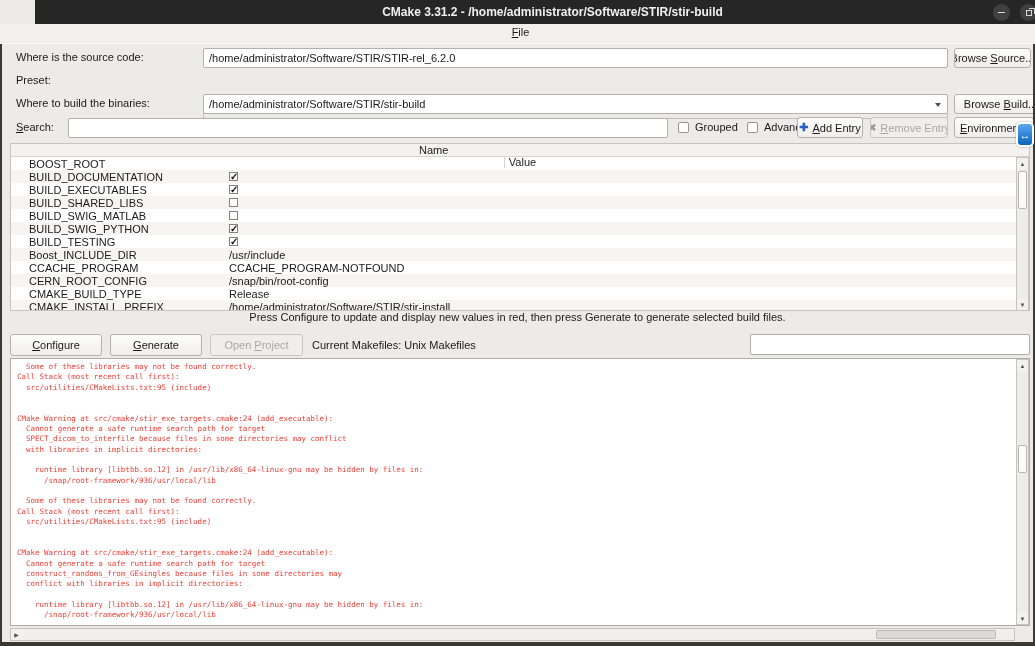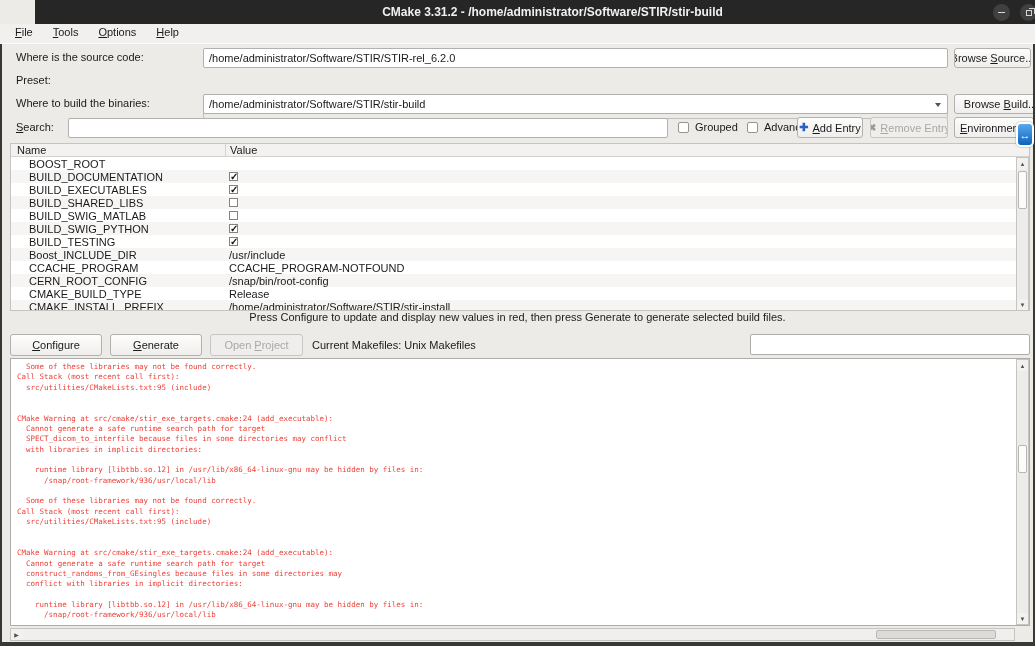--- a/index.html
+++ b/index.html
@@ -13,21 +13,21 @@
   .titlebar .title{color:#f0f0f0;font-size:12px;font-weight:700;}
   .wcontrols{position:absolute;right:6px;top:4px;display:flex;gap:10px;}
   .wbtn{width:17px;height:17px;border-radius:50%;background:#404040;color:#d8d8d8;
         display:flex;align-items:center;justify-content:center;font-size:9px;line-height:1;}
   .glyph-min{width:7px;height:0;border-top:1px solid #d8d8d8;display:block;}
   .glyph-restore{position:relative;width:6px;height:6px;border:1px solid #d8d8d8;display:block;}
   .glyph-restore::before{content:"";position:absolute;top:-3px;left:2px;width:5px;height:5px;
         border-top:1px solid #d8d8d8;border-right:1px solid #d8d8d8;}
   
   .menubar{position:absolute;left:0;top:24px;width:1035px;height:20px;background:#f1f0ee;
-           border-bottom:1px solid #fbfbfa;display:flex;align-items:flex-start;padding-left:6px;gap:2px;}
+           border-bottom:1px solid #fbfbfa;display:flex;align-items:center;padding-left:6px;gap:2px;flex-direction:column;}
   .menuitem{font-size:11px;padding:2px 9px;}
   
   .body{position:absolute;left:0;top:44px;width:1035px;height:598px;background:#edebe8;
         border-left:2px solid #393833;border-right:2px solid #393833;overflow:hidden;}
   .bottomedge{position:absolute;left:0;top:642px;width:1035px;height:4px;background:#393833;}
   .lbl{position:absolute;font-size:11px;white-space:nowrap;}
   .inp{position:absolute;background:#fff;border:1px solid #b3b1ad;border-radius:2px;
        font-family:"Liberation Sans",sans-serif;font-size:11px;color:#1a1a1a;padding:0 5px;outline:none;}
   .combo{position:absolute;background:#fff;border:1px solid #b3b1ad;border-radius:2px;
          font-size:11px;display:flex;align-items:center;padding:0 5px;}
@@ -39,21 +39,21 @@
        border-radius:3px;font-size:11px;color:#1a1a1a;display:flex;align-items:center;
        justify-content:center;gap:4px;white-space:nowrap;overflow:hidden;}
   .btn.disabled{color:#aaa8a5;background:#efeeec;border-color:#c8c6c3;}
   .icon-plus{color:#2a5fc4;font-weight:700;font-size:11px;line-height:1;}
   .icon-x{color:#9b9995;font-weight:700;font-size:10px;line-height:1;}
   .ckbx{position:absolute;width:11px;height:11px;background:#fff;border:1px solid #96948f;border-radius:2px;}
   
   .table{position:absolute;left:8px;top:99px;width:1020px;height:168px;background:#fff;
          border:1px solid #c6c4c1;overflow:hidden;}
   .thead{display:flex;height:13px;background:#f3f2f0;border-bottom:1px solid #d5d3d0;
-         font-size:11px;align-items:center;}
+         font-size:11px;align-items:center;flex-direction:column;}
   .thead .hname{width:214px;padding-left:6px;}
   .thead .hvalue{flex:1;padding-left:4px;border-left:1px solid #d5d3d0;height:13px;display:flex;align-items:center;}
   .trow{display:flex;height:13px;font-size:11px;align-items:center;background:#fff;}
   .trow.alt{background:#f6f5f4;}
   .tcell{white-space:nowrap;overflow:hidden;}
   .tcell.name{width:214px;padding-left:18px;}
   .tcell.value{flex:1;padding-left:4px;display:flex;align-items:center;}
   .cb{display:inline-block;width:9px;height:9px;background:#fff;border:1px solid #85837e;
       font-size:10px;line-height:8px;font-weight:700;color:#111;text-align:center;}
   

